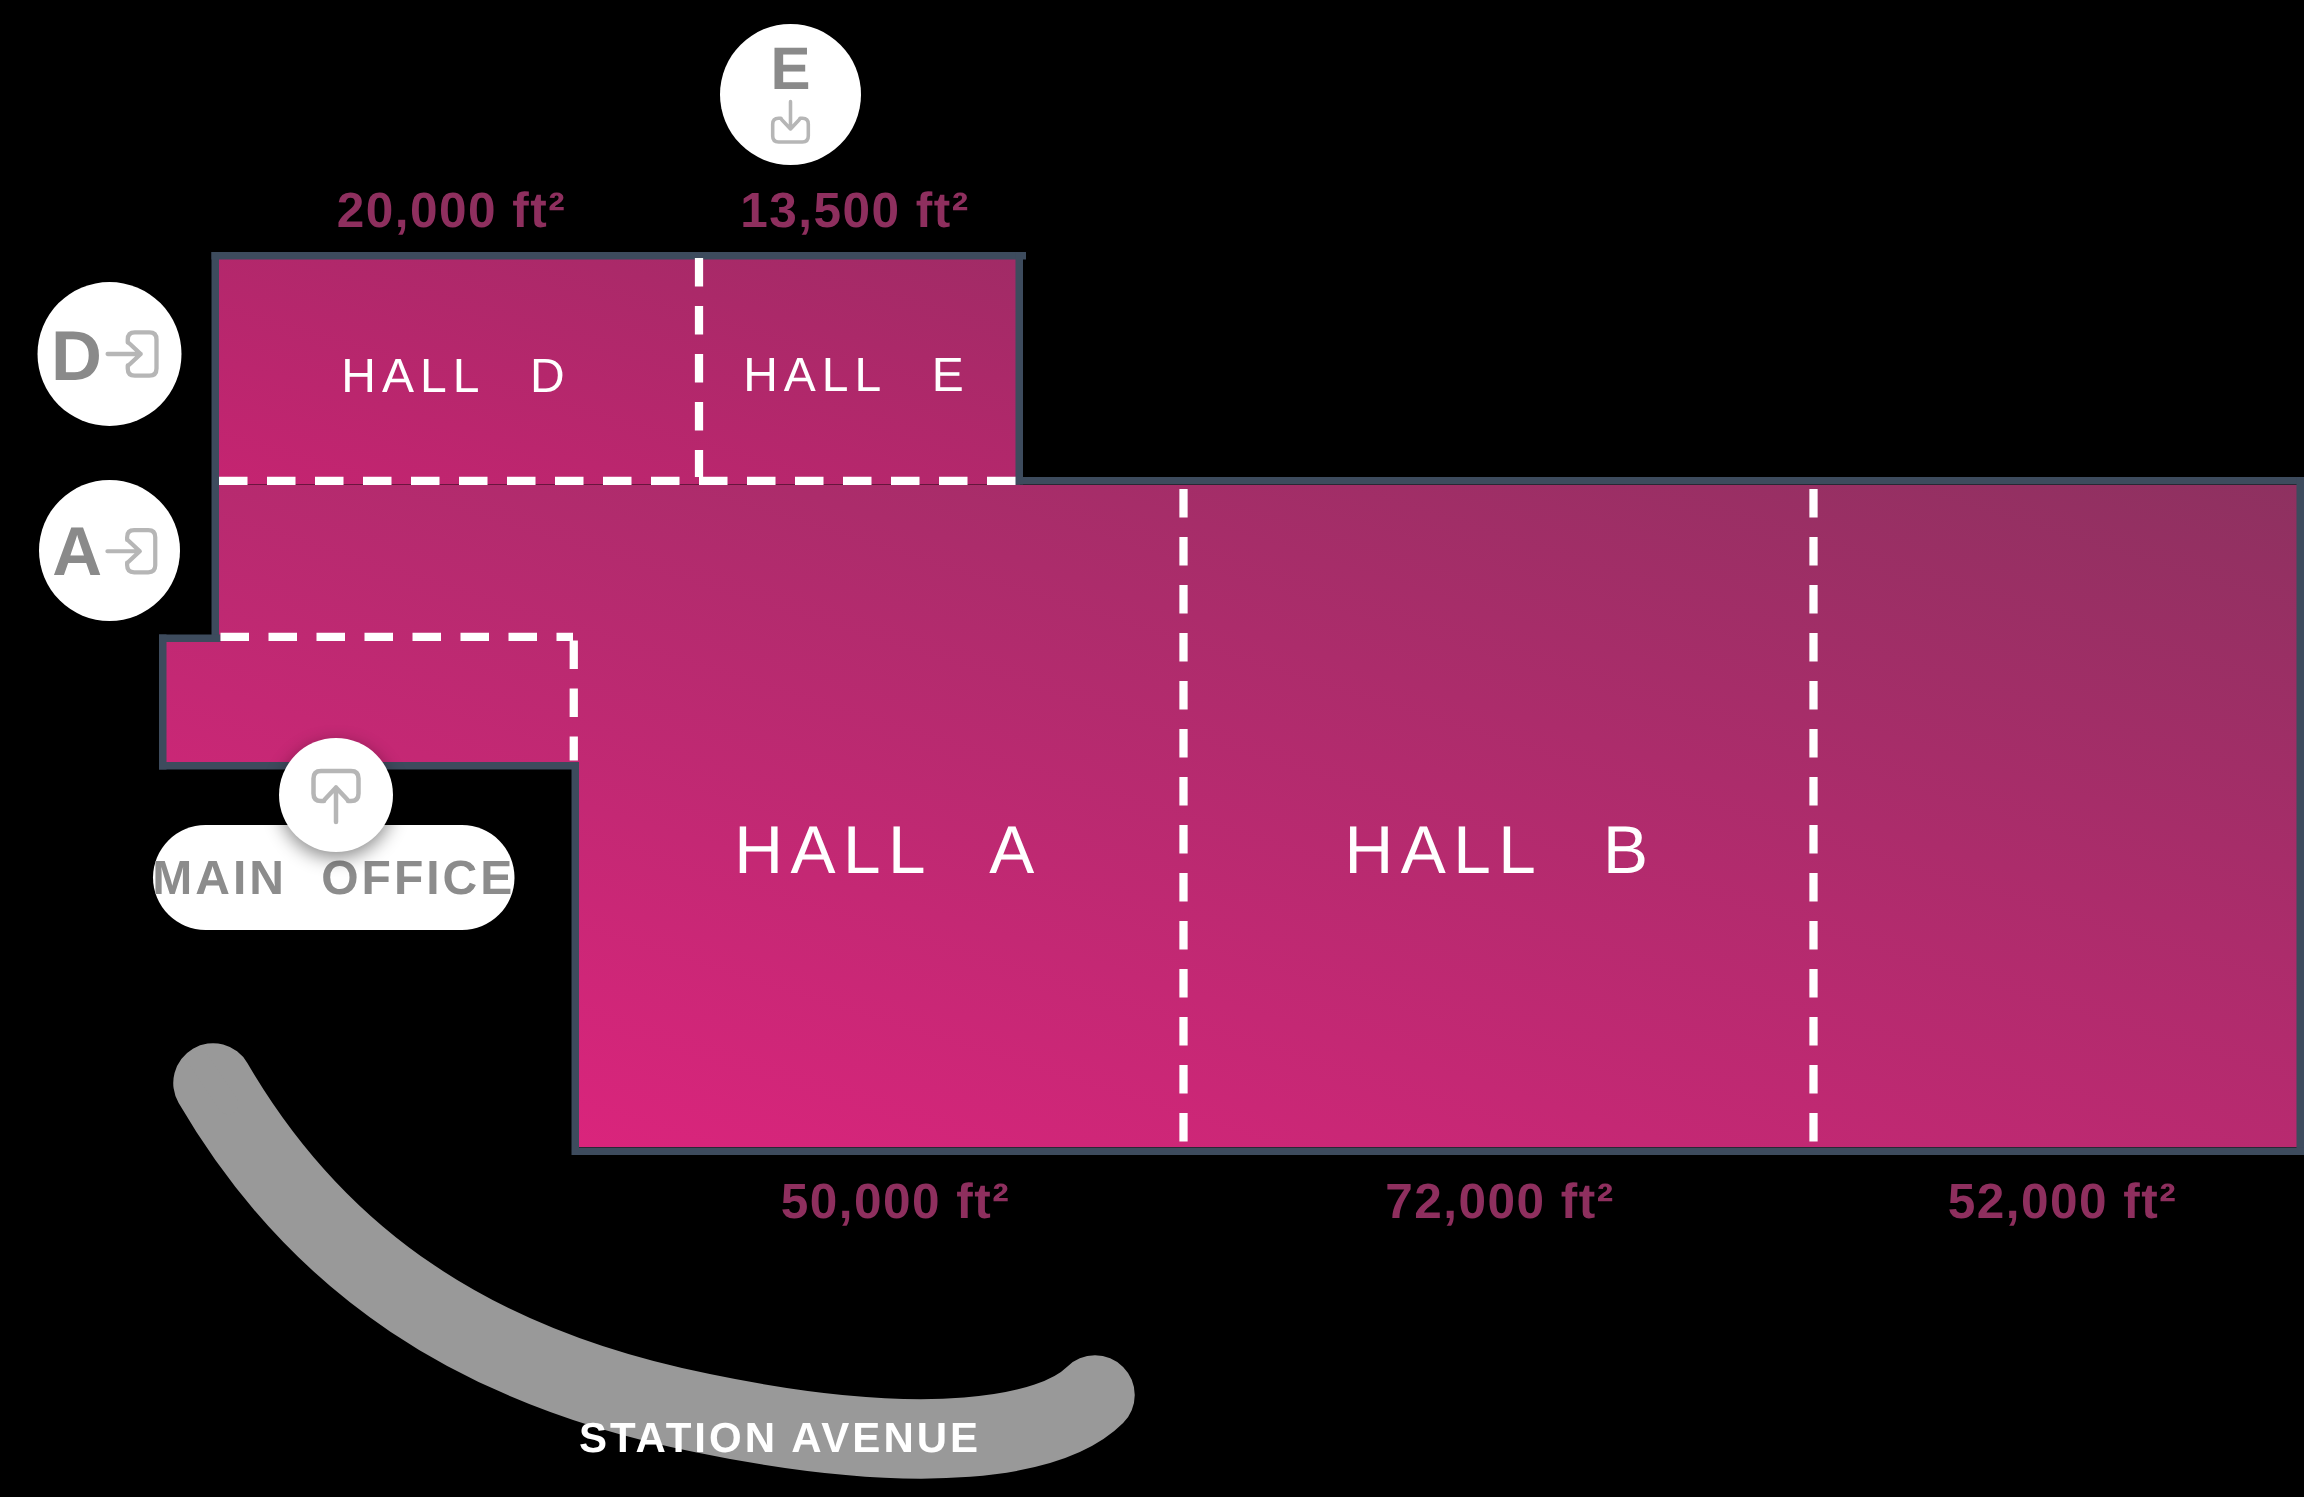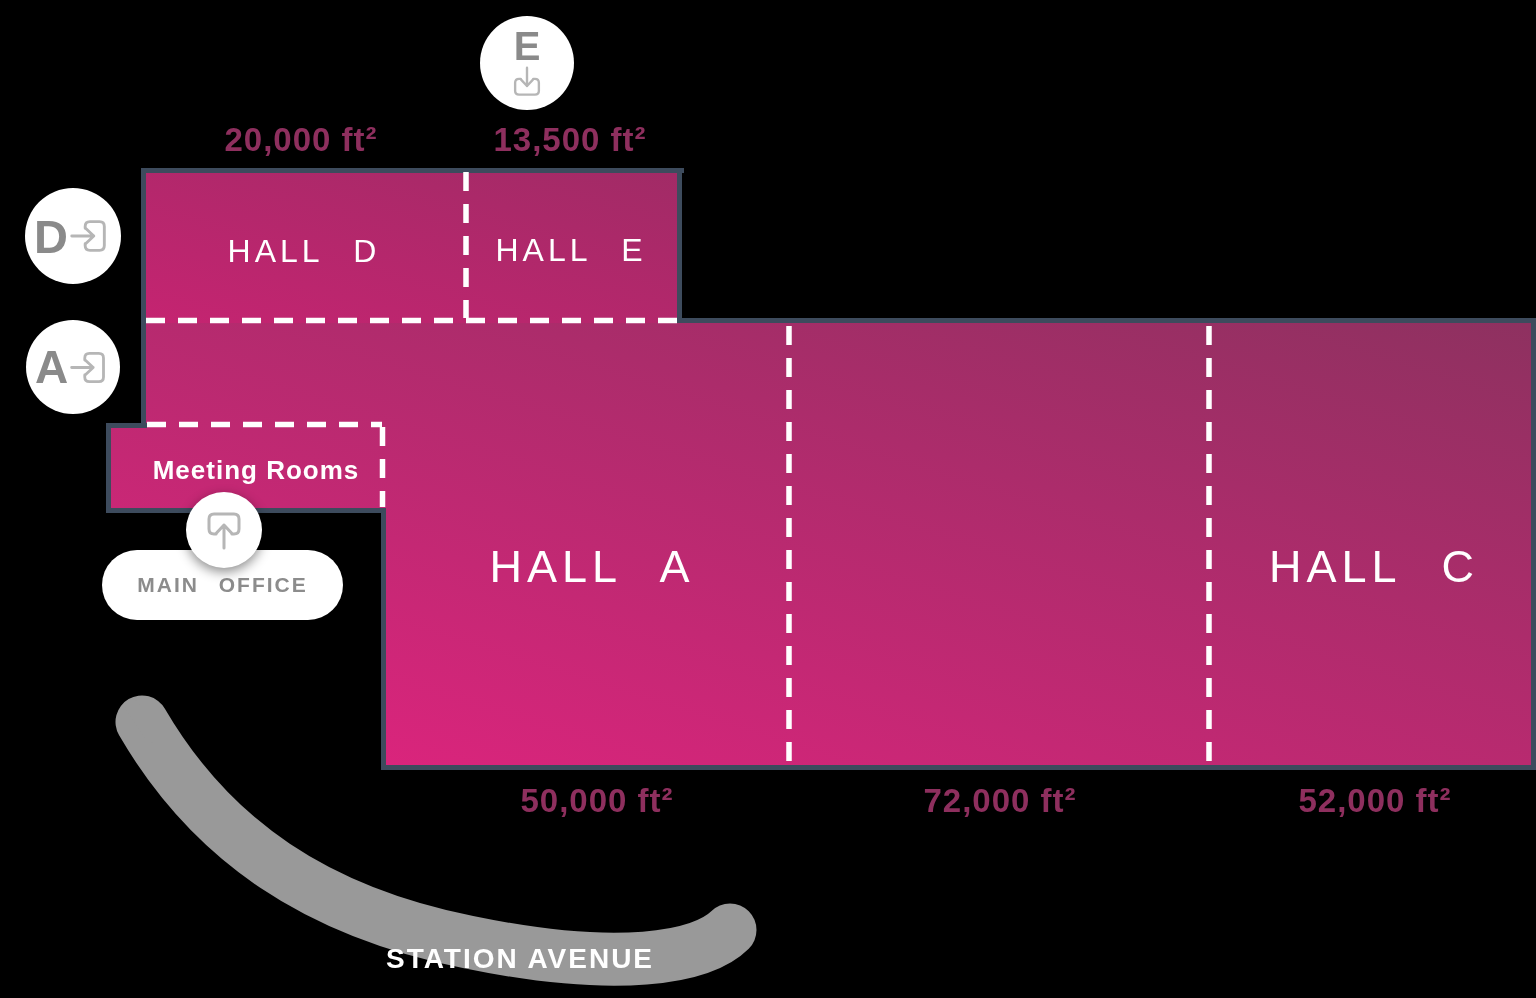--- a/index.html
+++ b/index.html
@@ -33,21 +33,21 @@
   .eletter{font-weight:bold;color:var(--entrance-letter);line-height:1;}
   .row{display:flex;flex-direction:row;align-items:center;justify-content:center;}
   .col{display:flex;flex-direction:column;align-items:center;justify-content:center;}
   .door{flex:0 0 auto;}
   .office-pill{
     position:absolute;left:102px;top:550px;width:241px;height:70px;
     background:#ffffff;border-radius:35px;
     display:flex;align-items:center;justify-content:center;
     box-shadow:0 10px 20px rgba(0,0,0,0.5);
   }
-  .office-label{font-size:21px;font-weight:bold;color:#8c8c8c;letter-spacing:2px;word-spacing:12px;white-space:pre;}
+  .office-label{font-size:32px;font-weight:bold;color:#8c8c8c;letter-spacing:2px;word-spacing:12px;white-space:pre;}
 </style>
 </head>
 <body>
 
 <div class="stage">
 
   <svg class="layer" width="1536" height="998" viewBox="0 0 1536 998">
     <path style="stroke:var(--road)" fill="none" stroke-width="53" stroke-linecap="round" d="M142,722 C212,842 318,912 468,942 C618,973 702,958 730,930"></path>
     <path style="stroke:var(--road)" fill="none" stroke-width="14" stroke-linecap="round" d="M132,706 L152,736"></path>
   </svg>
@@ -80,23 +80,22 @@
 
   <div class="centered area-label" style="left:301px;top:140px">20,000 ft²</div>
   <div class="centered area-label" style="left:570px;top:140px">13,500 ft²</div>
   <div class="centered area-label" style="left:597px;top:801px">50,000 ft²</div>
   <div class="centered area-label" style="left:1000px;top:801px">72,000 ft²</div>
   <div class="centered area-label" style="left:1375px;top:801px">52,000 ft²</div>
 
   <div class="centered hall-name upper-name" style="left:304px;top:251px">HALL D</div>
   <div class="centered hall-name upper-name" style="left:571px;top:250px">HALL E</div>
   <div class="centered hall-name main-name" style="left:592px;top:567px">HALL A</div>
-  <div class="centered hall-name main-name" style="left:1374px;top:567px">HALL C</div>
+  <div class="centered hall-name main-name" style="left:1000px;top:567px">HALL B</div>
 
-  <div class="centered meeting-label" style="left:256px;top:470px">Meeting Rooms</div>
 
   <div class="centered street-label" style="left:520px;top:959px">STATION AVENUE</div>
 
   <div class="office-pill">
     <span class="office-label">MAIN OFFICE</span>
   </div>
 
   <div class="entrance" style="left:480px;top:16px;width:94px;height:94px">
     <div class="col">
       <span class="eletter" style="font-size:40px">E</span>

